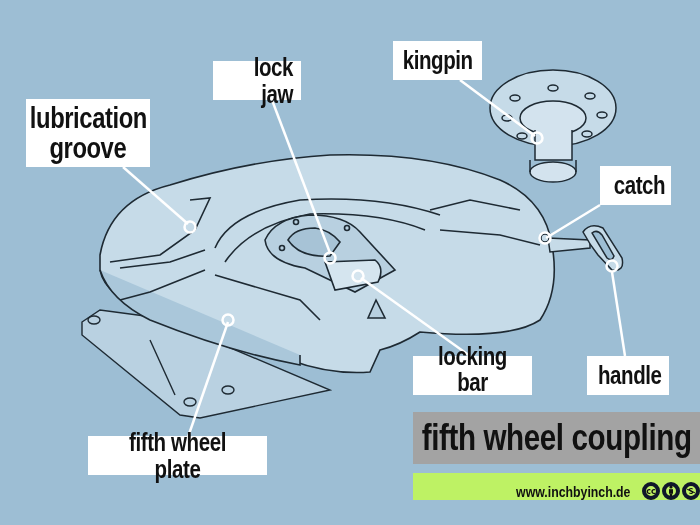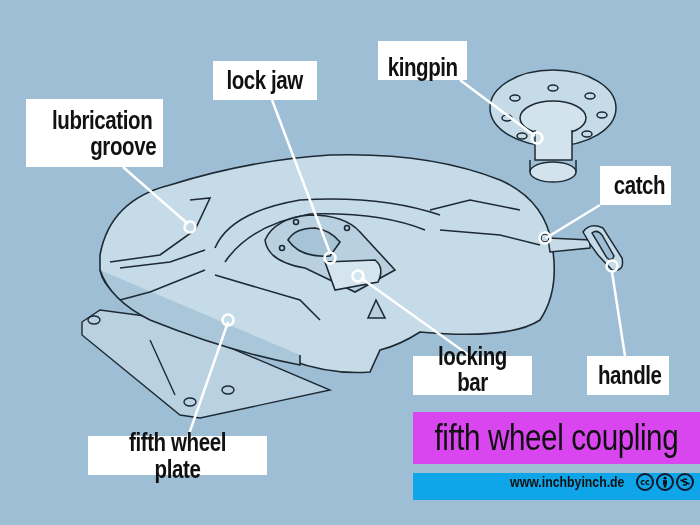--- a/index.html
+++ b/index.html
@@ -19,47 +19,47 @@
       font-weight: bold;
       font-stretch: condensed;
       letter-spacing: -0.5px;
       display: flex; align-items: center; justify-content: center;
       text-align: center;
       line-height: 1.05;
       box-sizing: border-box;
       transform-origin: left center;
     }
     .label span { display: inline-block; transform: scaleX(0.82); }
-    .l-lub { left: 26px; top: 99px; width: 137px; height: 68px; font-size: 25px; flex-direction: column; align-items: flex-end; }
-    .l-jaw { left: 213px; top: 61px; width: 104px; height: 39px; font-size: 25px; text-align: right; }
-    .l-king { left: 378px; top: 41px; width: 89px; height: 39px; font-size: 25px; align-items: flex-end; }
+    .l-lub { left: 26px; top: 99px; width: 124px; height: 68px; font-size: 29px; flex-direction: column; }
+    .l-jaw { left: 213px; top: 61px; width: 88px; height: 39px; font-size: 25px; text-align: right; }
+    .l-king { left: 393px; top: 41px; width: 89px; height: 39px; font-size: 25px; }
     .l-catch { left: 600px; top: 166px; width: 71px; height: 39px; font-size: 25px; padding-left: 8px; }
     .l-bar { left: 413px; top: 356px; width: 119px; height: 39px; font-size: 25px; align-items: flex-end; }
     .l-handle { left: 587px; top: 356px; width: 82px; height: 39px; font-size: 25px; justify-content: flex-end; }
     .l-plate { left: 88px; top: 436px; width: 179px; height: 39px; font-size: 25px; }
     .title-box {
       position: absolute; left: 413px; top: 412px; width: 287px; height: 52px;
-      background: #d946ef; display: flex; align-items: center; justify-content: center;
-      font-size: 37px; font-weight: normal; color: #111;
+      background: #a3a3a3; display: flex; align-items: center; justify-content: center;
+      font-size: 37px; font-weight: bold; color: #111;
       font-family: "Liberation Sans", "DejaVu Sans", sans-serif;
     }
     .title-box span { display: inline-block; transform: scaleX(0.8); white-space: nowrap; letter-spacing: -0.5px; }
     .credit-box {
       position: absolute; left: 413px; top: 473px; width: 287px; height: 27px;
-      background: #0ea5e9; display: flex; align-items: flex-start; justify-content: flex-end;
-      padding-right: 6px; box-sizing: border-box;
+      background: #bef264; display: flex; align-items: flex-end; justify-content: flex-end;
+      padding-right: 0; box-sizing: border-box;
     }
     .credit-url {
       font-size: 15px; font-weight: bold; color: #111;
       font-family: "Liberation Sans", "DejaVu Sans", sans-serif;
       display: inline-block; transform: scaleX(0.82); transform-origin: right center;
       margin-right: 10px; white-space: nowrap;
     }
     .cc-icon {
-      width: 18px; height: 18px; border: 2px solid #0f172a; border-radius: 50%;
+      width: 18px; height: 18px; border: 4px solid #0f172a; border-radius: 50%;
       box-sizing: border-box; display: inline-flex; align-items: center; justify-content: center;
       font-size: 8px; font-weight: bold; color: #111; margin-left: 2px;
       font-family: "DejaVu Sans", sans-serif;
     }
   </style>
 </head>
 <body>
 
 <div class="stage">
 

